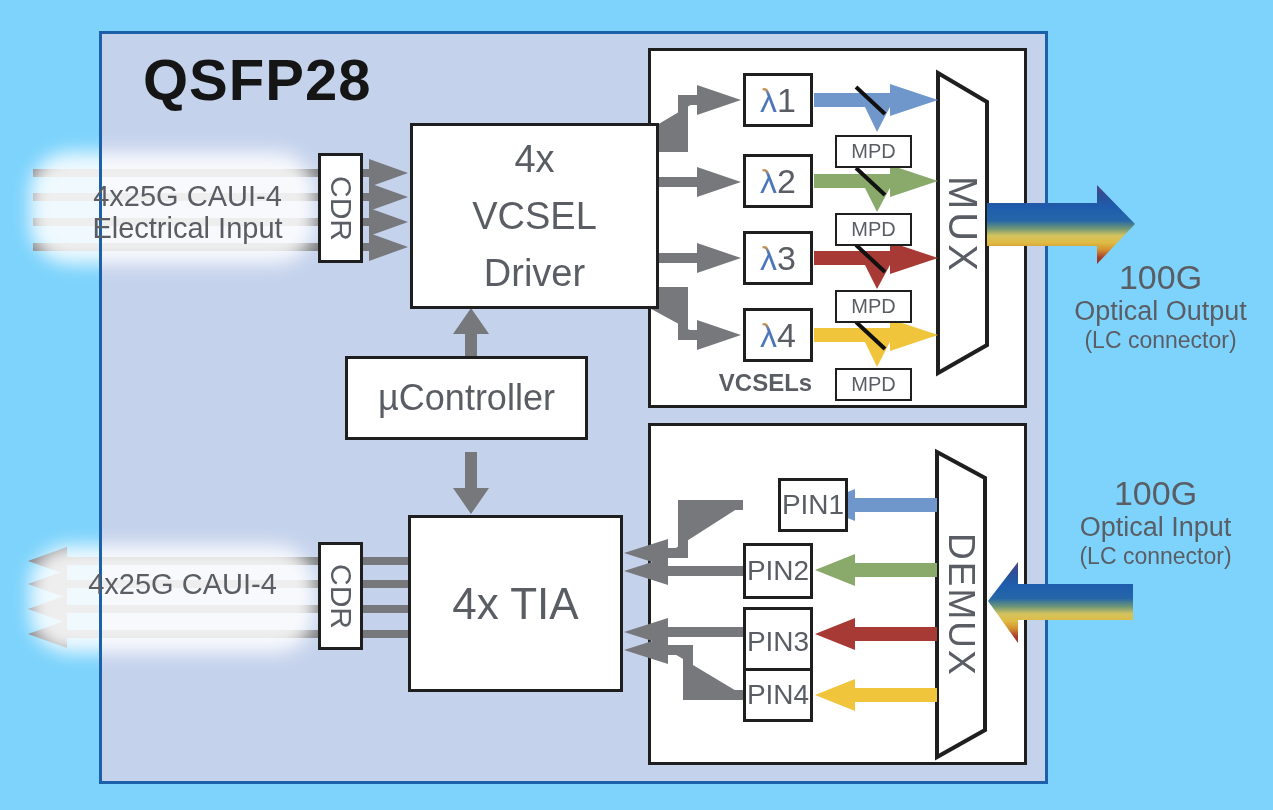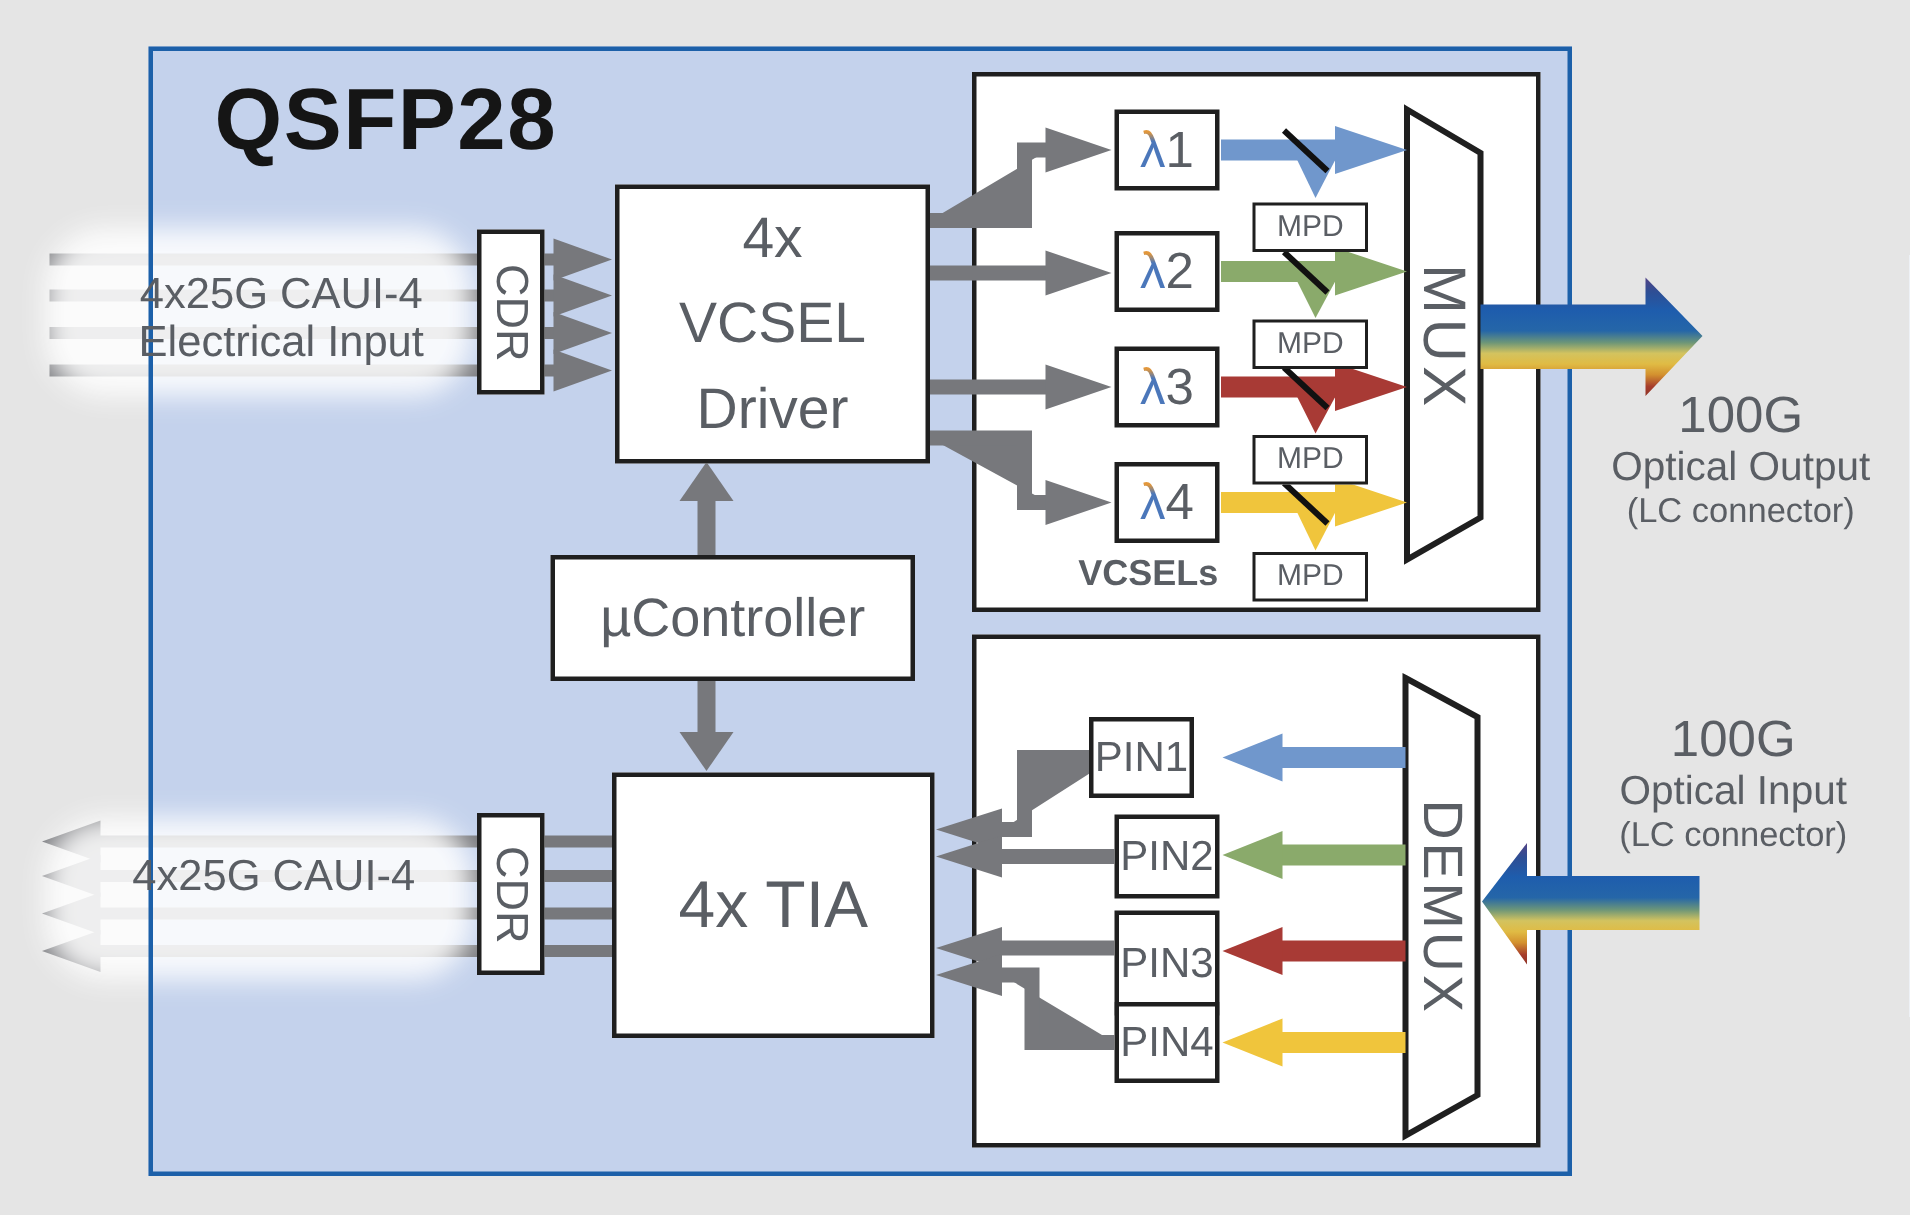--- a/index.html
+++ b/index.html
@@ -1,17 +1,17 @@
 <!DOCTYPE html>
 <html><head>
 <meta charset="utf-8">
 <style>
   html,body{margin:0;padding:0;background:#ffffff;}
   body{font-family:"Liberation Sans",sans-serif;}
-  .stage{position:relative;width:1273px;height:810px;background:#e5e5e5;overflow:hidden;}
+  .stage{position:relative;width:1273px;height:810px;background:#7dd3fc;overflow:hidden;}
   .abs{position:absolute;}
   .panel-bg{left:99px;top:31px;width:949px;height:753px;background:#c4d2ec;z-index:0;}
   .panel-border{left:99px;top:31px;width:943px;height:747px;border:3px solid #1c60a9;z-index:35;pointer-events:none;}
   .wbox{background:#ffffff;border:3px solid #1f1f1f;z-index:10;}
   .svg-layer{left:0;top:0;z-index:20;}
   .svg-top{left:0;top:0;z-index:40;pointer-events:none;}
   .glow{background:#ffffff;border-radius:40px;filter:blur(9px);opacity:.88;z-index:30;}
   .box{background:#ffffff;border:3px solid #1f1f1f;color:#5a5e64;display:flex;align-items:center;justify-content:center;text-align:center;z-index:40;box-sizing:border-box;}
   .rot{writing-mode:vertical-rl;}
   .lbl{color:#5a5e64;z-index:40;text-align:center;}
@@ -168,29 +168,29 @@
     <div>4x25G CAUI-4</div>
   </div>
 
   <div class="abs box rot" style="left:318px;top:153px;width:45px;height:110px;font-size:30px;">
       <span>CDR</span>
     </div>
   <div class="abs box rot" style="left:318px;top:542px;width:45px;height:108px;font-size:30px;">
       <span>CDR</span>
     </div>
 
-  <div class="abs box" style="left:410px;top:123px;width:210px;height:186px;font-size:38px;line-height:1.5;">
+  <div class="abs box" style="left:410px;top:123px;width:249px;height:186px;font-size:38px;line-height:1.5;">
     <div>
       <div>4x</div>
       <div>VCSEL</div>
       <div>Driver</div>
     </div>
   </div>
 
-  <div class="abs box" style="left:345px;top:370px;width:243px;height:84px;font-size:36px;margin-left:22px;">
+  <div class="abs box" style="left:345px;top:356px;width:243px;height:84px;font-size:36px;">
       <span>µController</span>
     </div>
 
   <div class="abs box" style="left:408px;top:515px;width:215px;height:177px;font-size:44px;">
       <span>4x TIA</span>
     </div>
 
   <div class="abs box" style="left:743px;top:73px;width:70px;height:54px;font-size:34px;">
       <span class="lam">λ</span>
       <span class="lamnum">1</span>
@@ -219,21 +219,21 @@
     </div>
   <div class="abs box" style="left:835px;top:368px;width:77px;height:33px;font-size:20px;border-width:2px;">
       <span>MPD</span>
     </div>
 
   <div class="abs lbl" style="left:703px;top:369px;width:125px;font-size:24px;font-weight:bold;">VCSELs</div>
 
   <div class="abs rot lbl" style="left:936px;top:118px;width:52px;height:214px;font-size:40px;letter-spacing:3px;display:flex;align-items:center;justify-content:center;">MUX</div>
   <div class="abs rot lbl" style="left:934px;top:490px;width:54px;height:230px;font-size:37px;letter-spacing:2px;display:flex;align-items:center;justify-content:center;">DEMUX</div>
 
-  <div class="abs box" style="left:726px;top:478px;width:70px;height:54px;font-size:28px;">
+  <div class="abs box" style="left:778px;top:478px;width:70px;height:54px;font-size:28px;">
       <span>PIN1</span>
     </div>
   <div class="abs box" style="left:743px;top:543px;width:70px;height:56px;font-size:28px;">
       <span>PIN2</span>
     </div>
   <div class="abs box" style="left:743px;top:607px;width:70px;height:70px;font-size:28px;">
       <span>PIN3</span>
     </div>
   <div class="abs box" style="left:743px;top:668px;width:70px;height:54px;font-size:28px;">
       <span>PIN4</span>

